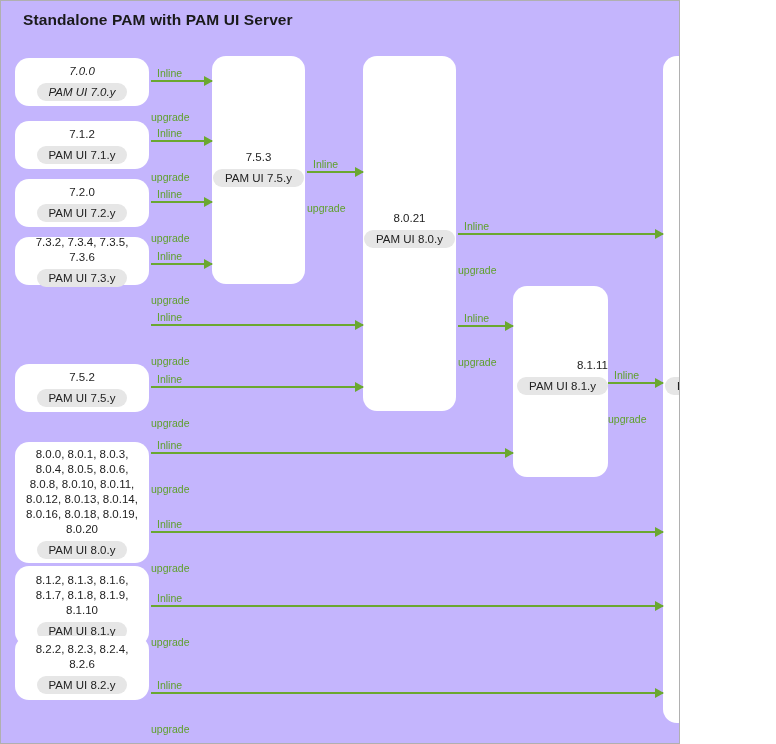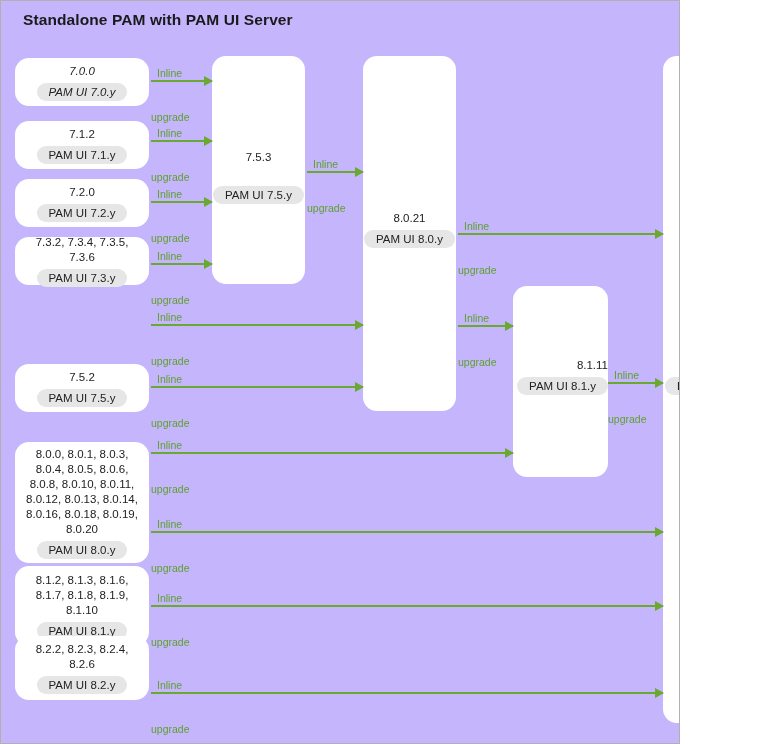--- a/index.html
+++ b/index.html
@@ -105,21 +105,21 @@
   .arrow-label.bottom{ top: 3px; margin-top: 28px; }
 </style>
 </head>
 <body>
 
 <div id="diagram">
 
   <div id="title">Standalone PAM with PAM UI Server</div>
 
   <div class="column" style="left:211px; top:55px; width:93px; height:228px;">
-    <div class="col-label" style="top:94px;gap:17px;">
+    <div class="col-label" style="top:94px;">
       <div class="col-version">7.5.3</div>
       <div class="pill">PAM UI 7.5.y</div>
     </div>
   </div>
 
   <div class="column" style="left:362px; top:55px; width:93px; height:355px;">
     <div class="col-label" style="top:155px;text-align:center;">
       <div class="col-version">8.0.21</div>
       <div class="pill">PAM UI 8.0.y</div>
     </div>

